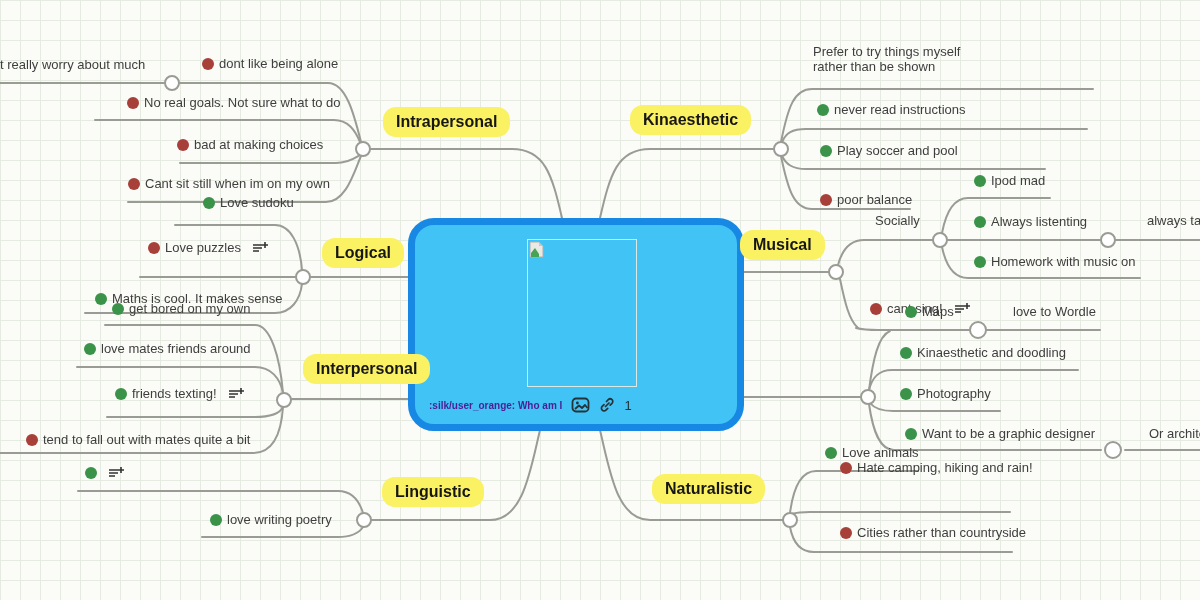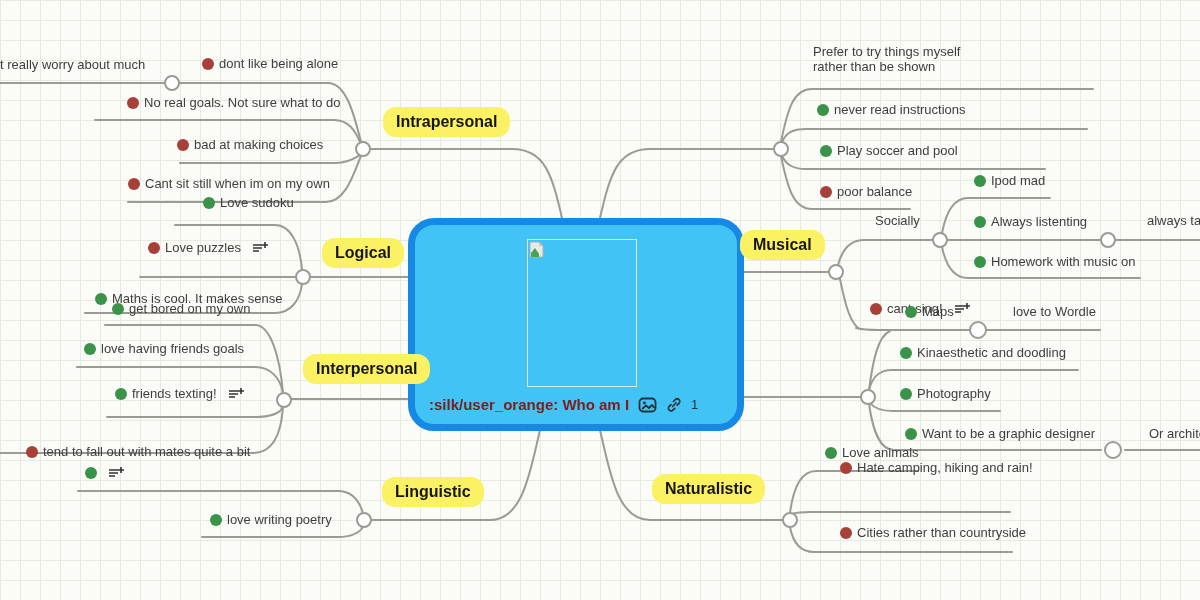--- a/index.html
+++ b/index.html
@@ -32,21 +32,21 @@
     box-sizing:border-box;border:7px solid #1788e3;border-radius:26px;
     background:#41c4f5;z-index:2;
   }
   #img-placeholder{
     position:absolute;left:112px;top:14px;width:108px;height:146px;
     border:1px solid rgba(235,238,225,0.9);
   }
   #center-title-row{
     position:absolute;left:14px;bottom:11px;display:flex;align-items:center;gap:9px;
   }
-  #center-title{font-size:15px;font-weight:bold;color:#7f1d1d;white-space:nowrap;}
+  #center-title{font-size:10px;font-weight:bold;color:#4c1d95;white-space:nowrap;}
   #link-count{font-size:13px;color:#253238;}
   .cicon{display:block;}
 </style>
 </head>
 <body>
 
 <div id="canvas">
 
   <svg id="wires" viewBox="0 0 1200 600" fill="none" stroke="#9b9b96" stroke-width="2" stroke-linecap="round">
 
@@ -134,20 +134,21 @@
         <path d="M4 12 l4-3.5 3 2.5 3-3 2.5 3" stroke="#253238" stroke-width="1.8" fill="none" stroke-linejoin="round"></path>
       </svg>
       <svg class="cicon" width="16" height="16" viewBox="0 0 16 16">
         <path d="M6.5 9.5 L10 6 M7.5 4.5 l1.8-1.8 a2.6 2.6 0 0 1 3.7 3.7 L11.2 8.2 M8.7 11.3 l-1.8 1.8 a2.6 2.6 0 0 1 -3.7-3.7 L5 7.6" stroke="#253238" stroke-width="1.7" fill="none" stroke-linecap="round"></path>
       </svg>
       <span id="link-count">1</span>
     </div>
   </div>
 
   <div class="branch-label" style="left:383px;top:107px">Intrapersonal</div>
+  <div class="branch-label" style="left:630px;top:105px">Kinaesthetic</div>
   <div class="branch-label" style="left:740px;top:230px">Musical</div>
   <div class="branch-label" style="left:652px;top:474px">Naturalistic</div>
   <div class="branch-label" style="left:382px;top:477px">Linguistic</div>
   <div class="branch-label" style="left:303px;top:354px">Interpersonal</div>
   <div class="branch-label" style="left:322px;top:238px">Logical</div>
 
   <div class="leaf" style="left:0;top:57px">
       <span class="txt">t really worry about much</span>
     </div>
   <div class="leaf" style="left:202px;top:56px">
@@ -172,21 +173,21 @@
 rather than be shown</span>
     </div>
   <div class="leaf" style="left:817px;top:102px">
       <span class="bullet green"></span>
       <span class="txt">never read instructions</span>
     </div>
   <div class="leaf" style="left:820px;top:143px">
       <span class="bullet green"></span>
       <span class="txt">Play soccer and pool</span>
     </div>
-  <div class="leaf" style="left:820px;top:184px">
+  <div class="leaf" style="left:820px;top:192px">
       <span class="bullet red"></span>
       <span class="txt">poor balance</span>
     </div>
 
   <div class="leaf" style="left:875px;top:213px">
       <span class="txt">Socially</span>
     </div>
   <div class="leaf" style="left:974px;top:173px">
       <span class="bullet green"></span>
       <span class="txt">Ipod mad</span>
@@ -258,31 +259,31 @@
       <span class="bullet green"></span>
       <span class="txt">love writing poetry</span>
     </div>
 
   <div class="leaf" style="left:112px;top:301px">
       <span class="bullet green"></span>
       <span class="txt">get bored on my own</span>
     </div>
   <div class="leaf" style="left:84px;top:341px">
       <span class="bullet green"></span>
-      <span class="txt">love having friends goals</span>
+      <span class="txt">love mates friends around</span>
     </div>
   <div class="leaf" style="left:115px;top:386px">
       <span class="bullet green"></span>
       <span class="txt">friends texting!</span>
     <svg class="note-ic" width="16" height="13" viewBox="0 0 16 13">
         <path d="M1 4h9M1 7h9M1 10h6" stroke="#333" stroke-width="1.6"></path>
         <path d="M13 1v6M10 4h6" stroke="#333" stroke-width="1.6"></path>
       </svg>
     </div>
-  <div class="leaf" style="left:26px;top:444px">
+  <div class="leaf" style="left:26px;top:432px">
       <span class="bullet red"></span>
       <span class="txt">tend to fall out with mates quite a bit</span>
     </div>
 
   <div class="leaf" style="left:203px;top:195px">
       <span class="bullet green"></span>
       <span class="txt">Love sudoku</span>
     </div>
   <div class="leaf" style="left:148px;top:240px">
       <span class="bullet red"></span>

